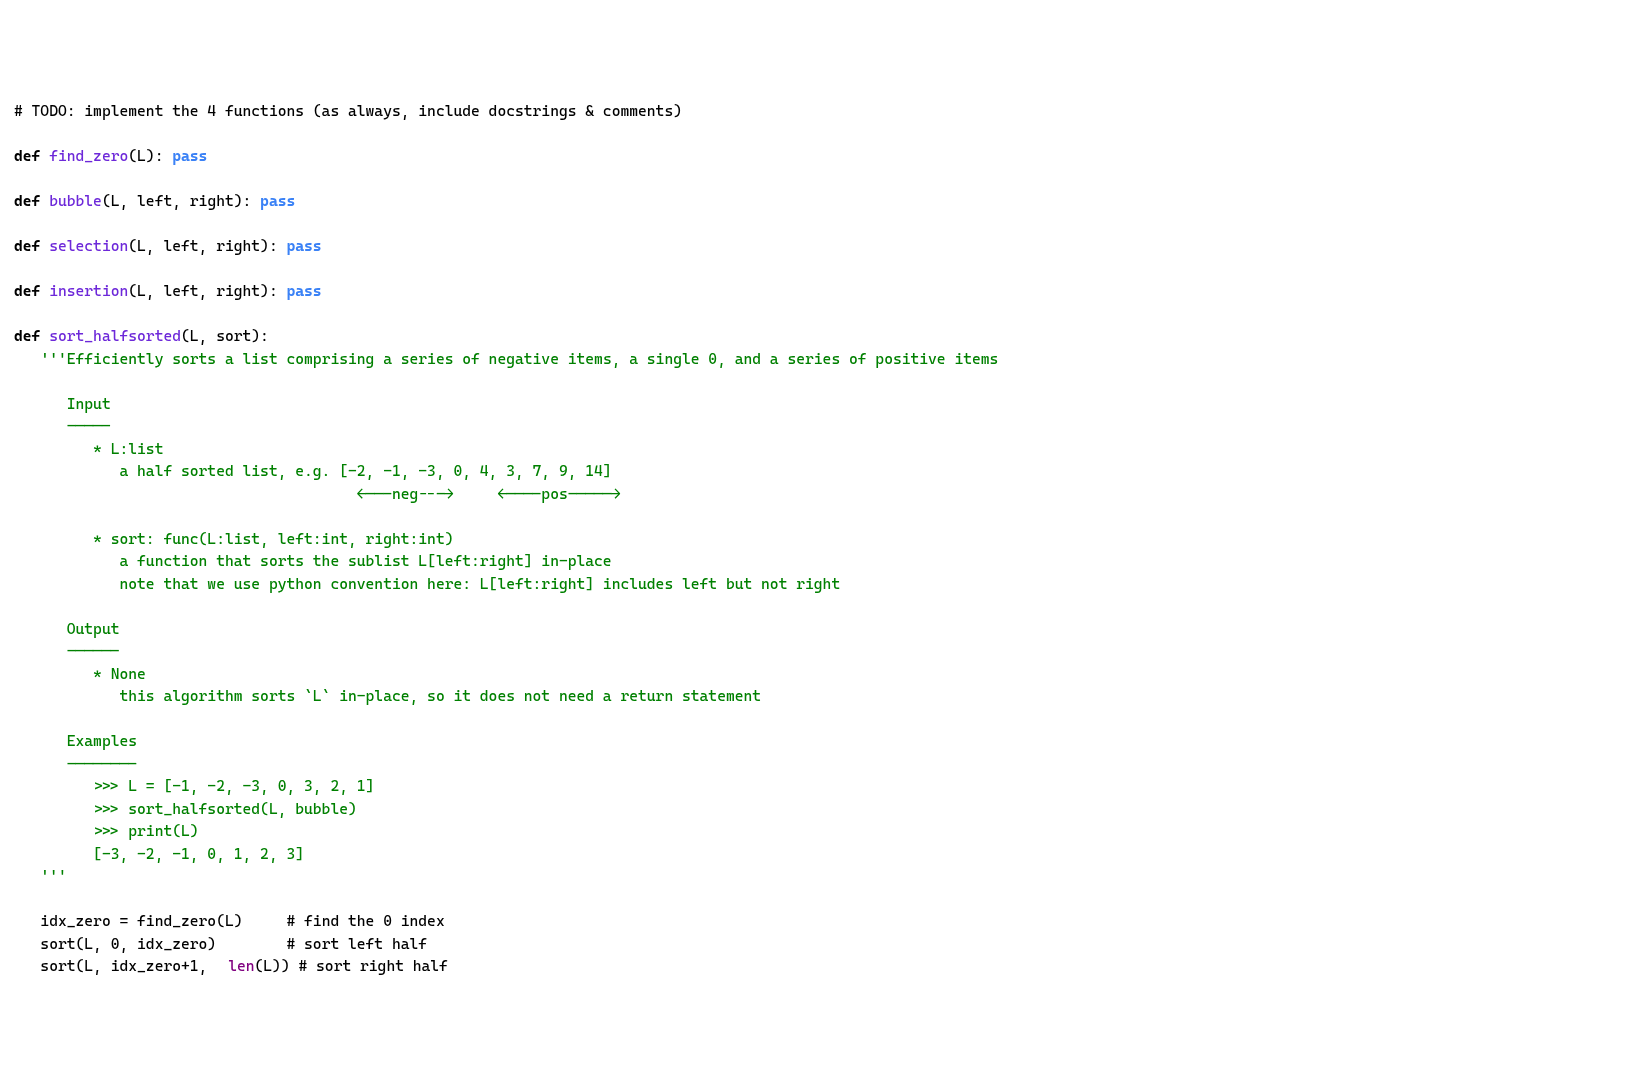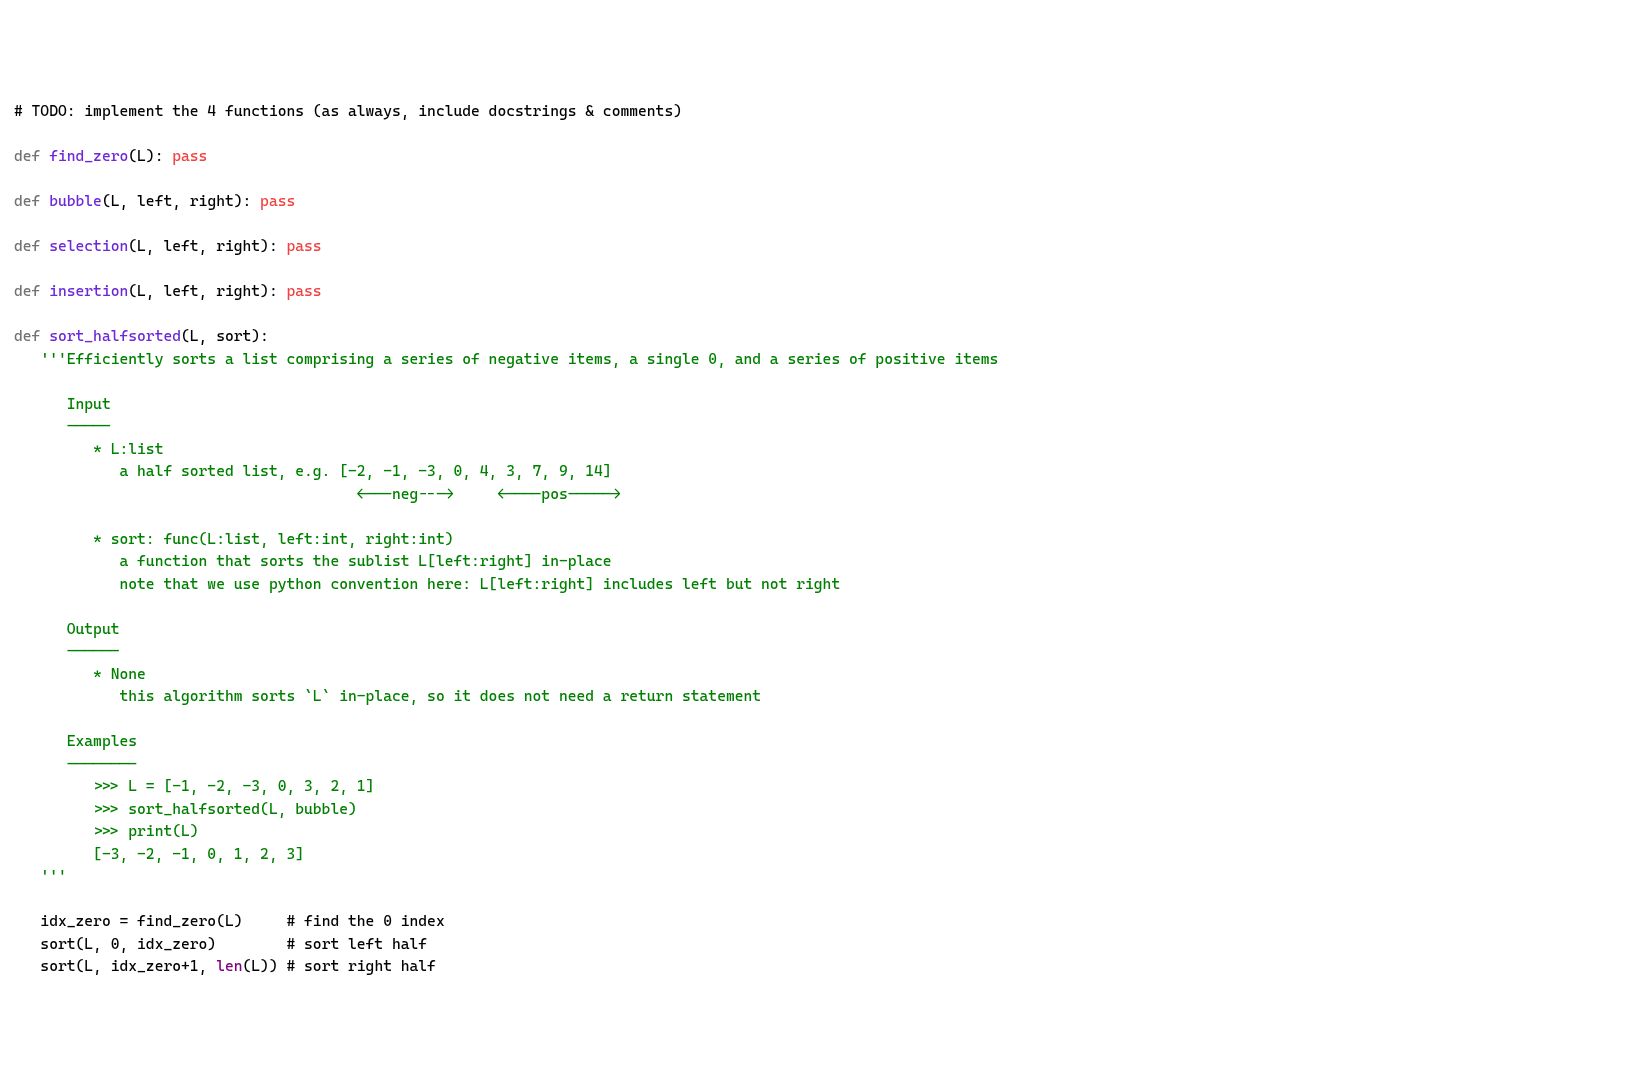--- a/index.html
+++ b/index.html
@@ -15,26 +15,26 @@
       padding: 10px 14px;
       color: #000000;
       white-space: pre;
       font-weight: 500;
     }
     .line {
       display: block;
       min-height: 1.5em;
     }
     .c-comment { color: #000000; }
-    .c-keyword { color: #737373; font-weight: 400; }
+    .c-keyword { color: #000000; font-weight: 700; }
     .c-funcname { color: #6d28d9; }
-    .c-pass { color: #ef4444; }
+    .c-pass { color: #3b82f6; font-weight: bold; }
     .c-default { color: #000000; }
     .c-docstring { color: #008000; }
-    .c-builtin { color: #800080; }
+    .c-builtin { color: #800080; margin-left: 12px; }
   </style>
 </head>
 <body>
 
 
 
 <div id="code-container"><span class="line"><span class="c-comment"># TODO: implement the 4 functions (as always, include docstrings &amp; comments)</span></span><span class="line">&nbsp;</span><span class="line"><span class="c-keyword">def</span><span class="c-default"> </span><span class="c-funcname">find_zero</span><span class="c-default">(L): </span><span class="c-pass">pass</span></span><span class="line">&nbsp;</span><span class="line"><span class="c-keyword">def</span><span class="c-default"> </span><span class="c-funcname">bubble</span><span class="c-default">(L, left, right): </span><span class="c-pass">pass</span></span><span class="line">&nbsp;</span><span class="line"><span class="c-keyword">def</span><span class="c-default"> </span><span class="c-funcname">selection</span><span class="c-default">(L, left, right): </span><span class="c-pass">pass</span></span><span class="line">&nbsp;</span><span class="line"><span class="c-keyword">def</span><span class="c-default"> </span><span class="c-funcname">insertion</span><span class="c-default">(L, left, right): </span><span class="c-pass">pass</span></span><span class="line">&nbsp;</span><span class="line"><span class="c-keyword">def</span><span class="c-default"> </span><span class="c-funcname">sort_halfsorted</span><span class="c-default">(L, sort):</span></span><span class="line"><span class="c-default">   </span><span class="c-docstring">'''Efficiently sorts a list comprising a series of negative items, a single 0, and a series of positive items</span></span><span class="line">&nbsp;</span><span class="line"><span class="c-docstring">      Input</span></span><span class="line"><span class="c-docstring">      -----</span></span><span class="line"><span class="c-docstring">         * L:list</span></span><span class="line"><span class="c-docstring">            a half sorted list, e.g. [-2, -1, -3, 0, 4, 3, 7, 9, 14]</span></span><span class="line"><span class="c-docstring">                                       &lt;---neg---&gt;     &lt;----pos-----&gt;</span></span><span class="line">&nbsp;</span><span class="line"><span class="c-docstring">         * sort: func(L:list, left:int, right:int)</span></span><span class="line"><span class="c-docstring">            a function that sorts the sublist L[left:right] in-place</span></span><span class="line"><span class="c-docstring">            note that we use python convention here: L[left:right] includes left but not right</span></span><span class="line">&nbsp;</span><span class="line"><span class="c-docstring">      Output</span></span><span class="line"><span class="c-docstring">      ------</span></span><span class="line"><span class="c-docstring">         * None</span></span><span class="line"><span class="c-docstring">            this algorithm sorts `L` in-place, so it does not need a return statement</span></span><span class="line">&nbsp;</span><span class="line"><span class="c-docstring">      Examples</span></span><span class="line"><span class="c-docstring">      --------</span></span><span class="line"><span class="c-docstring">         &gt;&gt;&gt; L = [-1, -2, -3, 0, 3, 2, 1]</span></span><span class="line"><span class="c-docstring">         &gt;&gt;&gt; sort_halfsorted(L, bubble)</span></span><span class="line"><span class="c-docstring">         &gt;&gt;&gt; print(L)</span></span><span class="line"><span class="c-docstring">         [-3, -2, -1, 0, 1, 2, 3]</span></span><span class="line"><span class="c-default">   </span><span class="c-docstring">'''</span></span><span class="line">&nbsp;</span><span class="line"><span class="c-default">   idx_zero = find_zero(L)     </span><span class="c-comment"># find the 0 index</span></span><span class="line"><span class="c-default">   sort(L, 0, idx_zero)        </span><span class="c-comment"># sort left half</span></span><span class="line"><span class="c-default">   sort(L, idx_zero+1, </span><span class="c-builtin">len</span><span class="c-default">(L)) </span><span class="c-comment"># sort right half</span></span></div>
 
 
 

